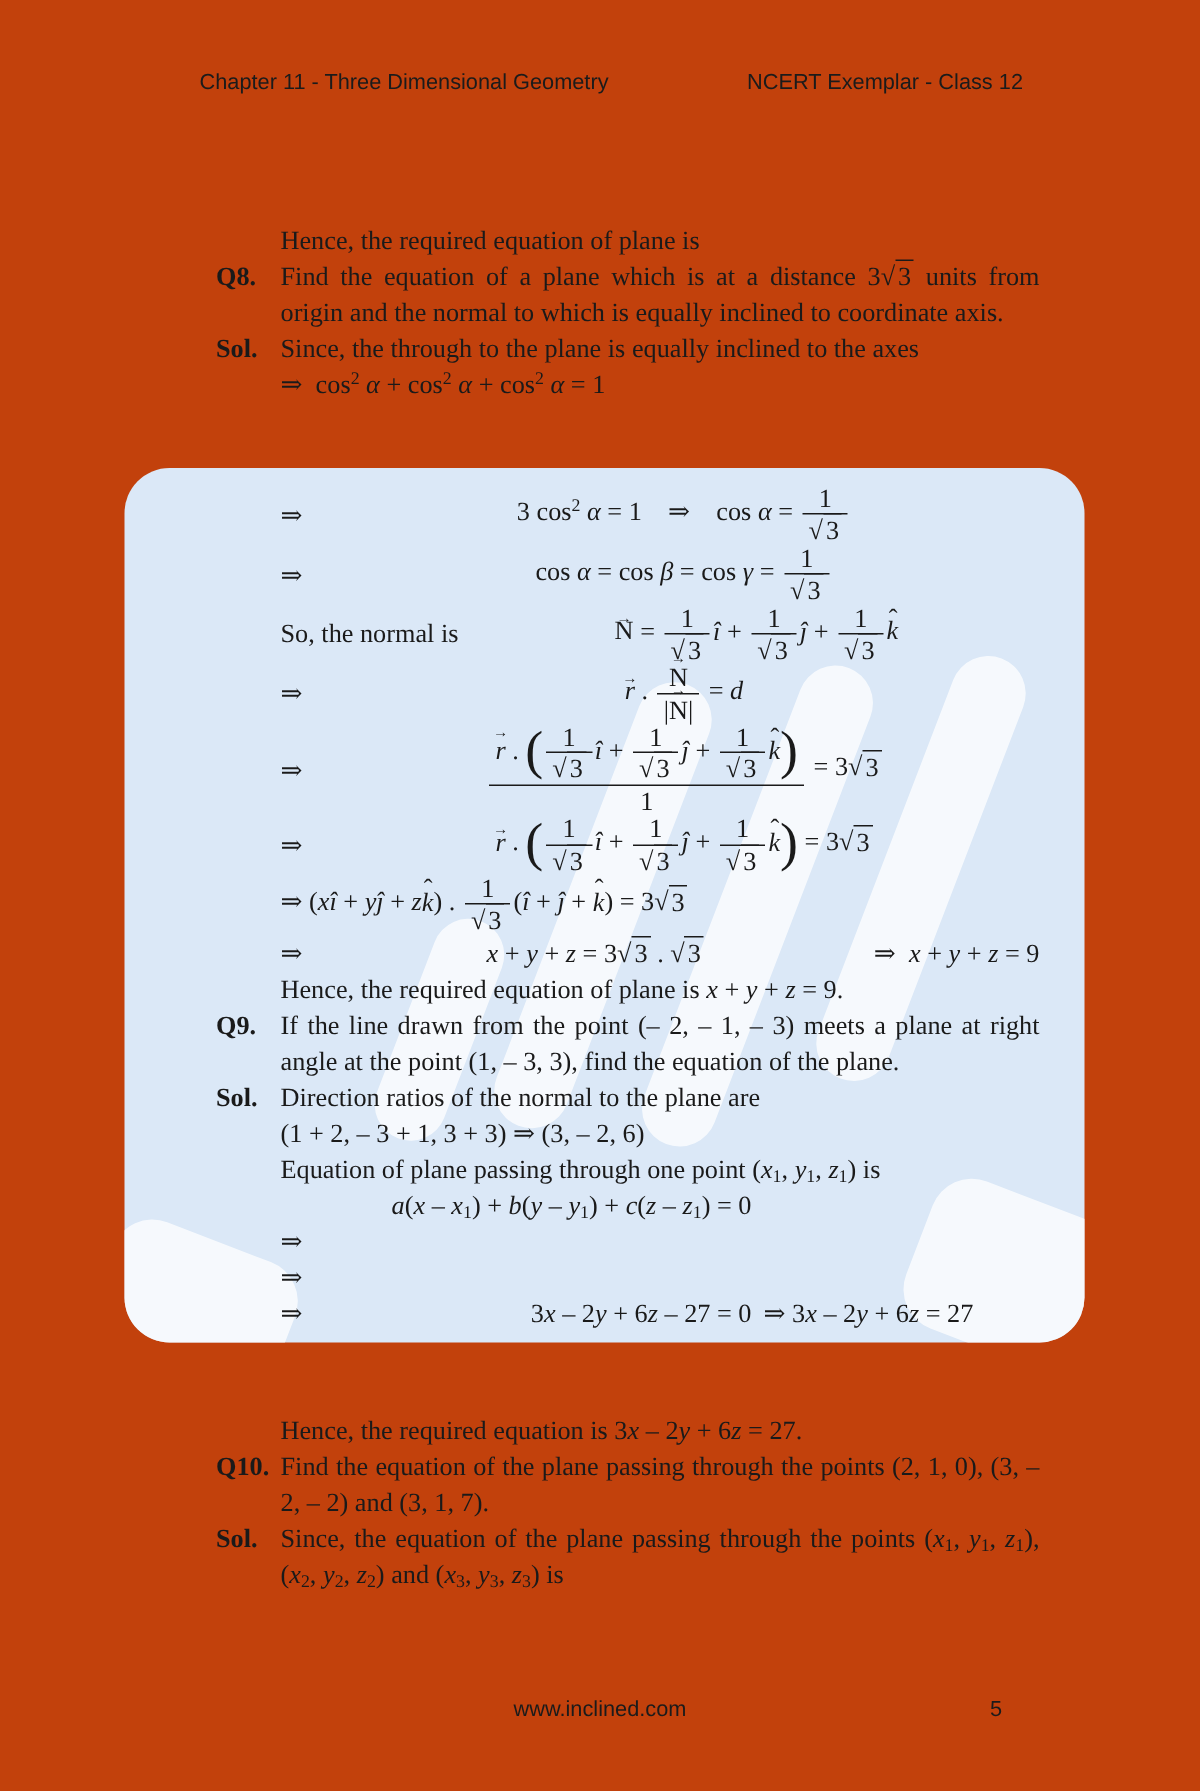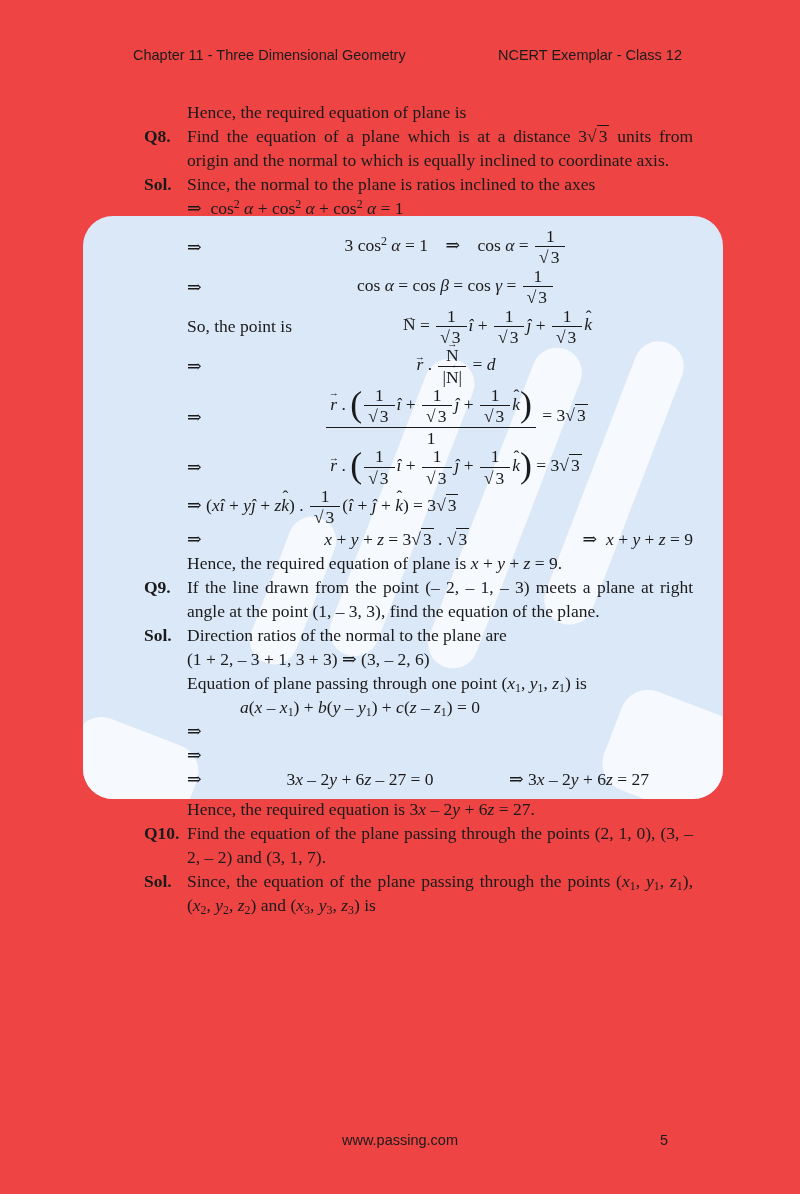--- a/index.html
+++ b/index.html
@@ -1,18 +1,18 @@
 <!DOCTYPE html>
 <html><head>
 <meta charset="utf-8">
 <style>
   html,body{margin:0;padding:0;background:#e8e8e8;}
   .page{
     position:relative; width:800px; height:1194px; margin:0 auto;
-    background:#ef4444; overflow:hidden;
+    background:#c2410c; overflow:hidden;
     font-family:"Liberation Serif","DejaVu Serif",serif;
     font-size:17.5px; color:#1a1a1a;
   }
   
   .header{
     position:absolute; top:47px; left:133px; right:118px;
     display:flex; justify-content:space-between;
     font-family:"Liberation Sans","DejaVu Sans",sans-serif;
     font-size:14.5px; color:#1b1b1b;
   }
@@ -29,29 +29,29 @@
   .row{display:flex; align-items:flex-start; line-height:24px;}
   .lbl{flex:0 0 52px; font-weight:bold; padding-left:9px; box-sizing:border-box;}
   .ct{flex:1; min-width:0;}
   .justify{text-align:justify; text-align-last:left;}
   
   .eqrow{display:flex; align-items:center;}
   .ar{flex:0 0 32px;}
   .lf{flex:0 0 auto; padding-right:10px;}
   .ce{flex:1; text-align:center;}
   .tl{flex:0 0 auto; padding-left:8px;}
-  .fixw .ce{flex:0 0 282px; }
+  .fixw .ce{flex:0 0 282px; text-align:right;}
   
   .band-section{position:relative;}
   .band{
     position:absolute; left:-52px; top:-4px; bottom:-2px; width:640px;
     border-radius:30px; z-index:0; overflow:hidden;
   }
   .wm{position:absolute; border-radius:28px; transform:rotate(21deg);}
-  .rows-layer{position:relative; z-index:1;}
+  .rows-layer{position:relative; z-index:1;margin-top:48px;}
   #band-rows{padding-top:7px; padding-bottom:6px;}
   
   .fr{display:inline-block; vertical-align:middle; text-align:center; line-height:1.05; margin:0 2px;}
   .fr>.n{display:block; border-bottom:1.3px solid currentColor; padding:0 4px 1px;}
   .fr>.d{display:block; padding:1px 4px 0;}
   .rd{border-top:1.3px solid currentColor; padding:0 2px;}
   .sq{white-space:nowrap;}
   .bp{font-size:2.05em; font-weight:300; vertical-align:middle; line-height:0.85; position:relative; top:-0.04em;}
   .vec{position:relative; display:inline-block;}
   .vec::before{content:"→"; position:absolute; top:-0.72em; left:50%; transform:translateX(-50%); font-size:0.58em; font-style:normal;}
@@ -75,21 +75,21 @@
         <div class="row">
           <div class="lbl"></div>
           <div class="ct">Hence, the required equation of plane is</div>
         </div>
         <div class="row">
           <div class="lbl">Q8.</div>
           <div class="ct justify">Find the equation of a plane which is at a distance 3<span class="sq">√<span class="rd">3</span></span> units from origin and the normal to which is equally inclined to coordinate axis.</div>
         </div>
         <div class="row">
           <div class="lbl">Sol.</div>
-          <div class="ct">Since, the normal to the plane is ratios inclined to the axes</div>
+          <div class="ct">Since, the through to the plane is equally inclined to the axes</div>
         </div>
         <div class="row">
           <div class="lbl"></div>
           <div class="ct">⇒ cos<sup>2</sup> <i>α</i> + cos<sup>2</sup> <i>α</i> + cos<sup>2</sup> <i>α</i> = 1</div>
         </div>
       </div>
 
     <div class="band-section">
       <div class="band" style="background: rgb(219, 232, 247);">
         <div class="wm" style="left: 29%; top: 51%; width: 48px; height: 155px; background: rgba(255, 255, 255, 0.75);"></div>
@@ -110,21 +110,21 @@
           <div class="row">
             <div class="lbl"></div>
             <div class="ct eqrow">
               <span class="ar">⇒</span>
               <span class="ce">cos <i>α</i> = cos <i>β</i> = cos <i>γ</i> = <span class="fr"><span class="n">1</span><span class="d">√<span class="rd">3</span></span></span></span>
             </div>
           </div>
           <div class="row">
             <div class="lbl"></div>
             <div class="ct eqrow">
-              <span class="lf">So, the point is</span>
+              <span class="lf">So, the normal is</span>
               <span class="ce"><span class="vec">N</span> = <span class="fr"><span class="n">1</span><span class="d">√<span class="rd">3</span></span></span><i>î</i> + <span class="fr"><span class="n">1</span><span class="d">√<span class="rd">3</span></span></span><i>ĵ</i> + <span class="fr"><span class="n">1</span><span class="d">√<span class="rd">3</span></span></span><span class="hat">k</span></span>
             </div>
           </div>
           <div class="row">
             <div class="lbl"></div>
             <div class="ct eqrow">
               <span class="ar">⇒</span>
               <span class="ce"><span class="vec"><i>r</i></span> . <span class="fr"><span class="n"><span class="vec">N</span></span><span class="d">|<span class="vec">N</span>|</span></span> = <i>d</i></span>
             </div>
           </div>
@@ -213,16 +213,16 @@
           <div class="lbl">Q10.</div>
           <div class="ct justify">Find the equation of the plane passing through the points (2, 1, 0), (3, – 2, – 2) and (3, 1, 7).</div>
         </div>
         <div class="row">
           <div class="lbl">Sol.</div>
           <div class="ct justify">Since, the equation of the plane passing through the points (<i>x</i><sub>1</sub>, <i>y</i><sub>1</sub>, <i>z</i><sub>1</sub>), (<i>x</i><sub>2</sub>, <i>y</i><sub>2</sub>, <i>z</i><sub>2</sub>) and (<i>x</i><sub>3</sub>, <i>y</i><sub>3</sub>, <i>z</i><sub>3</sub>) is</div>
         </div>
       </div>
   </div>
 
-  <div class="footer-url">www.passing.com</div>
+  <div class="footer-url">www.inclined.com</div>
   <div class="footer-page">5</div>
 
 </div>
 
 </body></html>

